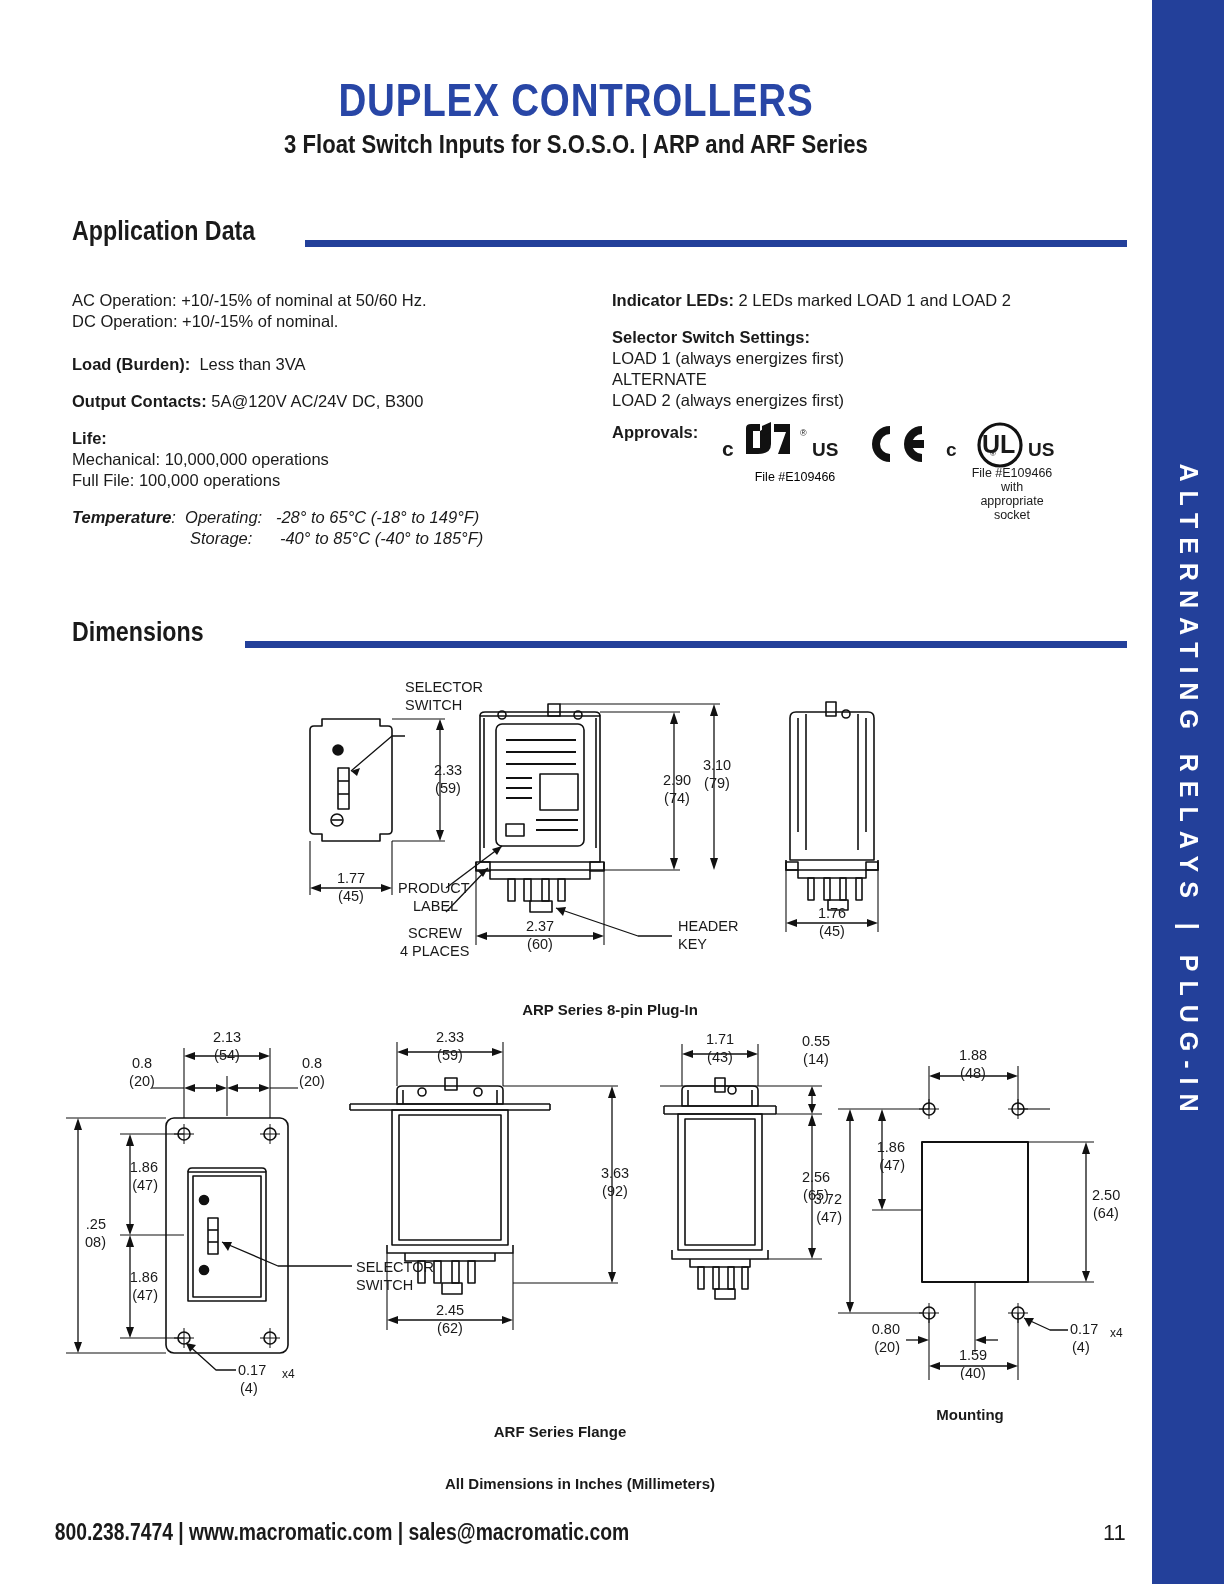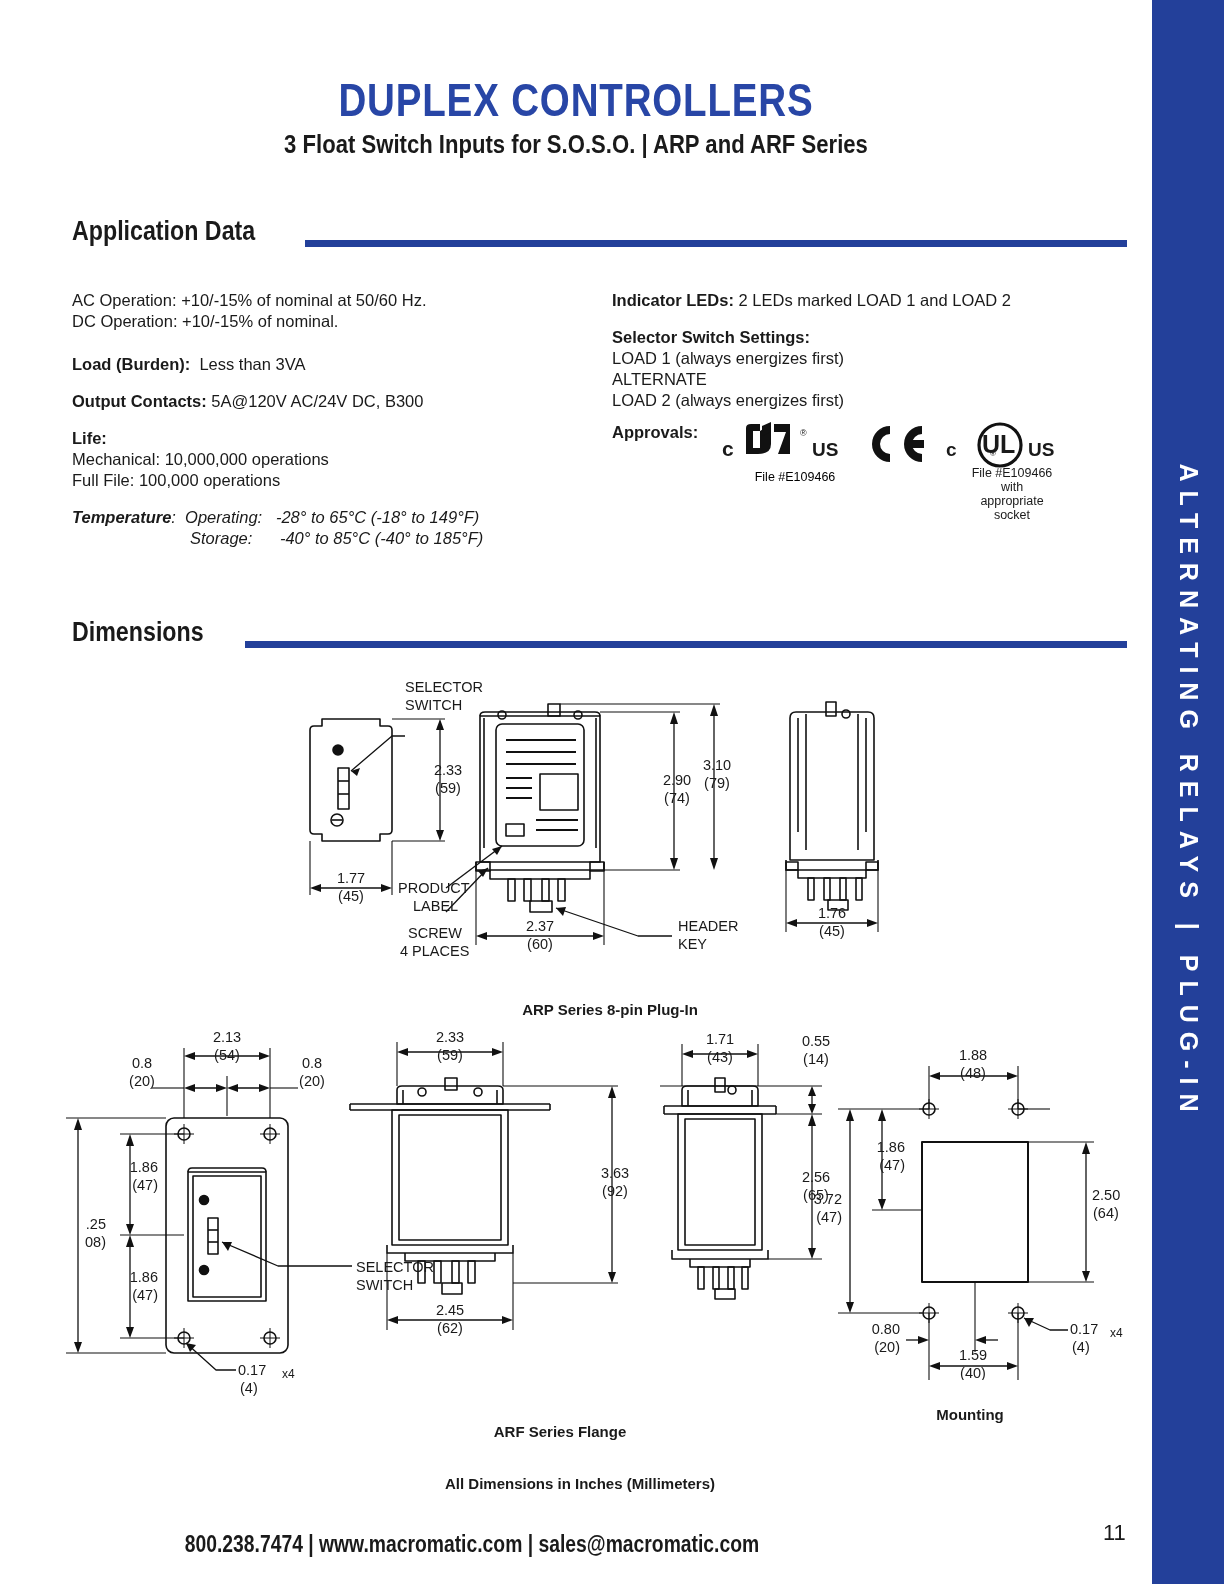--- a/index.html
+++ b/index.html
@@ -77,21 +77,21 @@
   #approvals-row { position:absolute; left:612px; top:420px; width:470px; height:120px; }
   #approvals-label { position:absolute; left:0; top:3px; font-size:16.5px; font-weight:bold; color:#1a1a1a; }
   .appr { position:absolute; text-align:center; font-size:12.5px; color:#1a1a1a; line-height:14px; }
 
   
   .dwg { position:absolute; }
   .cap { position:absolute; font-size:15px; font-weight:bold; color:#1a1a1a; text-align:center;margin-top:13px; }
 
   
   #footer {
-    position:absolute; left:0; top:1519px; width:944px; text-align:center;margin-top:12px;
+    position:absolute; left:0; top:1519px; width:944px; text-align:left;
   }
   #footer-text {
     display:inline-block;
     font-size:23px; font-weight:bold; color:#1a1a1a;
     font-family:"Liberation Sans Narrow","Liberation Sans",sans-serif;
     transform: scaleX(0.84); transform-origin:center;
     white-space:nowrap;
   }
   #page-number {
     position:absolute; left:1103px; top:1520px;

